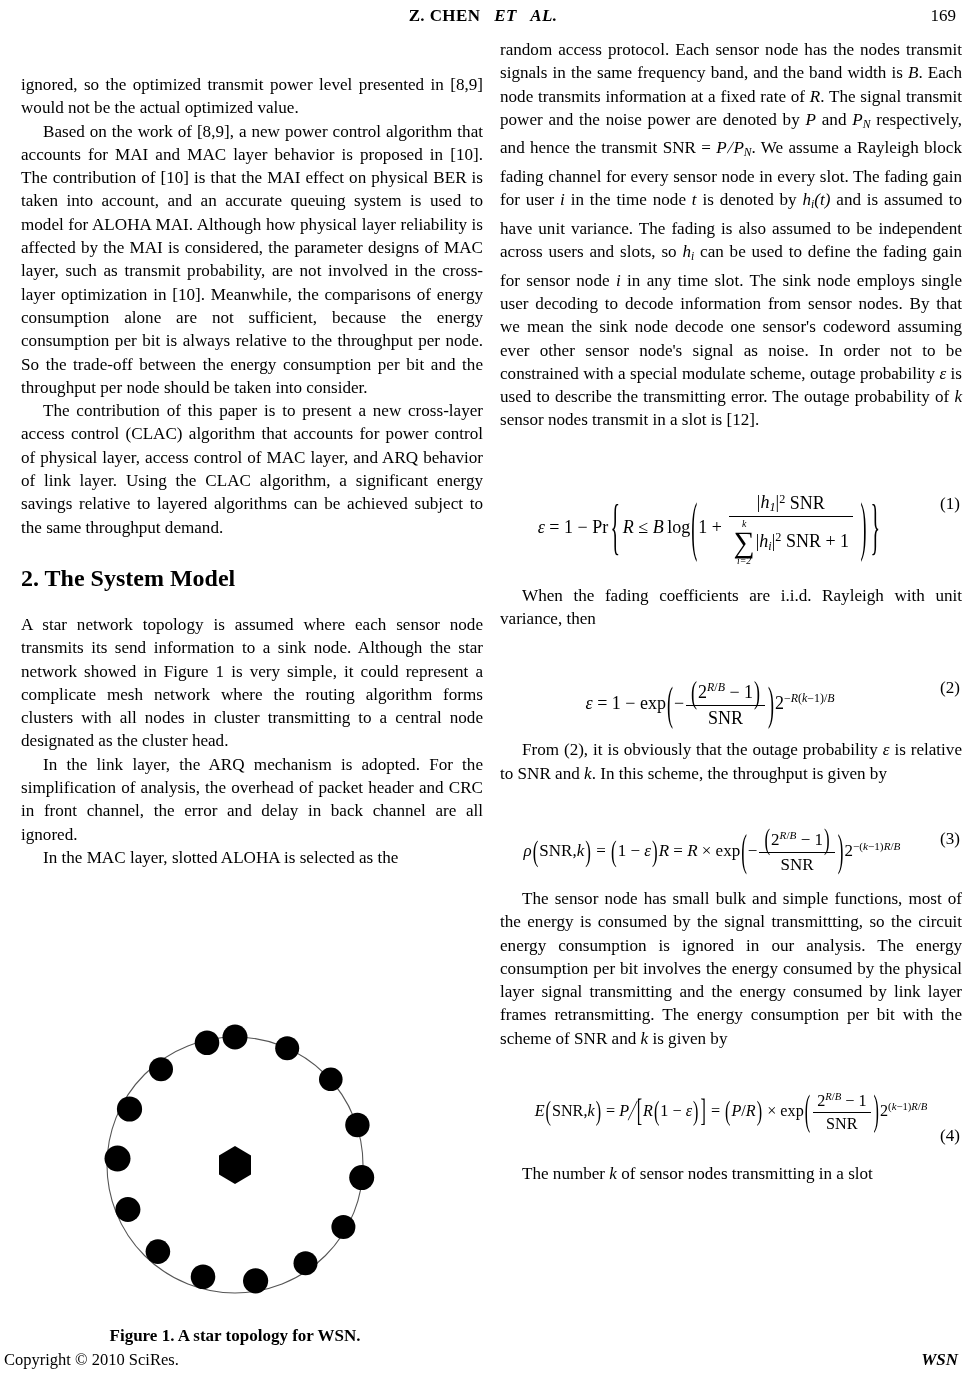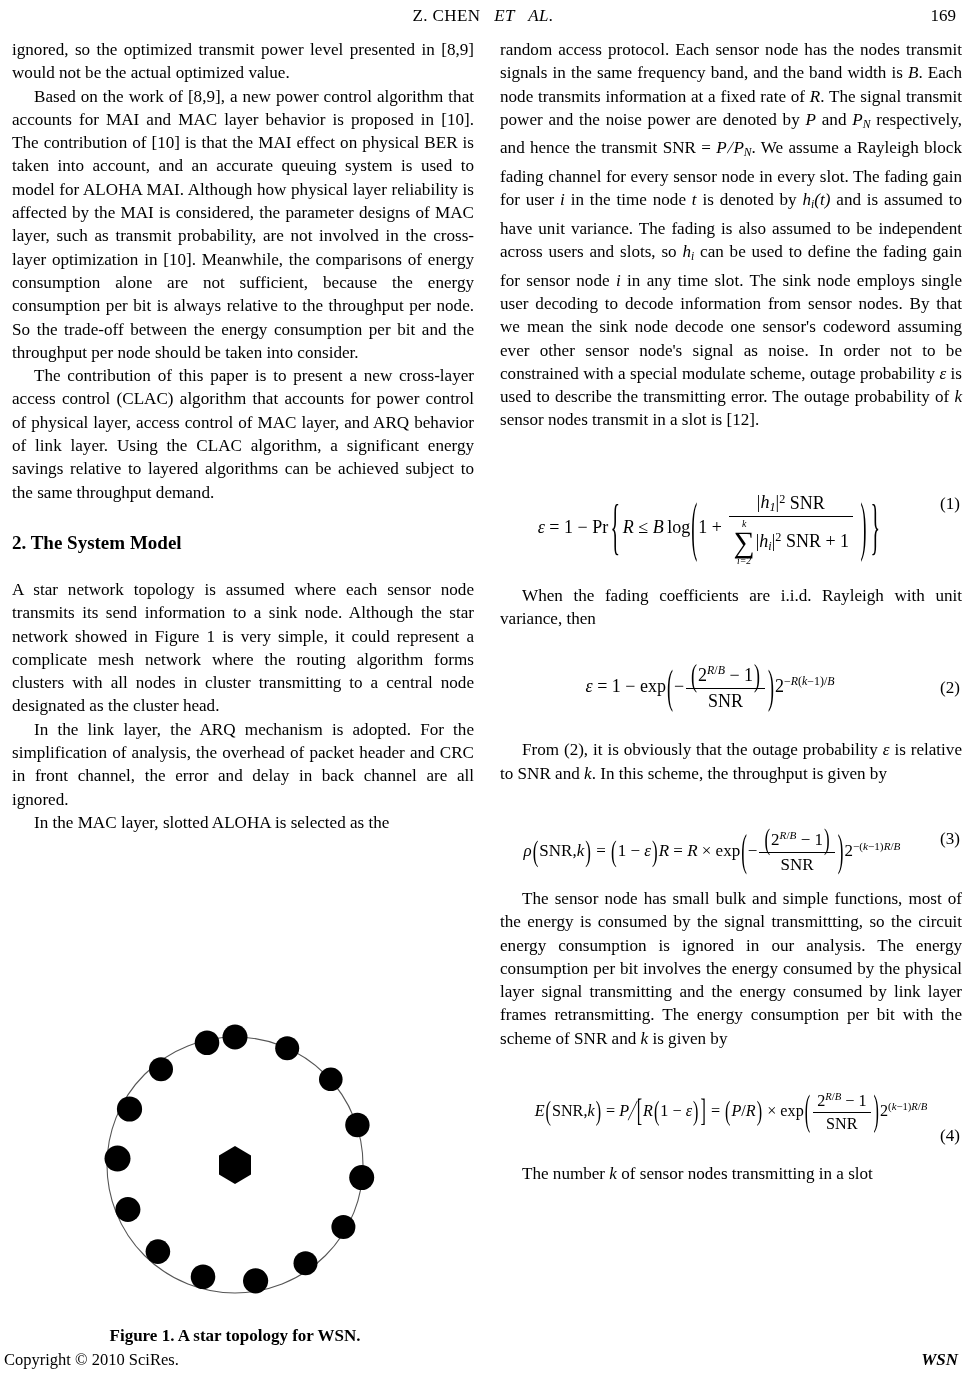--- a/index.html
+++ b/index.html
@@ -29,53 +29,54 @@
     height: 24px;
     font-size: 17px;
   }
   .rh-center {
     position: absolute;
     left: 0;
     width: 966px;
     text-align: center;
     letter-spacing: 0.4px;
     white-space: pre;
+    font-weight: bold;
   }
   .rh-center .ital {
     font-style: italic;
   }
   .rh-page {
     position: absolute;
     right: 10px;
     top: 0;
     font-size: 17px;
   }
 
   
   .col {
     position: absolute;
     top: 38px;
     width: 462px;
   }
-  .col-left  { left: 12px; }
+  .col-left  { left: 21px; margin-top: 35px; }
   .col-right { left: 500px; }
 
   p.para {
     margin: 0;
     font-size: 17.1px;
     line-height: 23.3px;
     text-align: justify;
     text-justify: inter-word;
     hyphens: manual;
   }
   p.indent { text-indent: 22px; }
 
   h2.section {
     margin: 0;
-    font-size: 19px;
+    font-size: 24px;
     font-weight: bold;
     line-height: 26px;
   }
   .sp-before-h2 { height: 26px; }
   .sp-after-h2  { height: 22px; }
 
   
   .mi { font-style: italic; font-family: "Liberation Serif", serif; }
   .mup { font-style: normal; }
   .sub {
@@ -305,21 +306,21 @@
           <span class="den"><span class="sumop"><span class="lim">k</span><span class="sig">∑</span><span class="lim">i=2</span></span><span class="abs"><span class="bar">|</span><span class="mi">h<span class="sub">i</span></span><span class="bar">|</span></span><span class="supn">2</span>&nbsp;<span class="mup">SNR</span> + 1</span>
         </span>
         <span class="paren lg">)</span><span class="brace">}</span>
       </div>
       <div class="eq-num" style="top:48px;">(1)</div>
     </div>
 
     <p class="para indent" style="margin-top:6px;">When the fading coefficients are i.i.d. Rayleigh with unit variance, then</p>
 
     <div class="eq-block" style="height:86px; margin-top:16px;">
-      <div class="eq-body" style="top:1px;">
+      <div class="eq-body" style="top:18px;">
         <span class="mi">ε</span> = 1 − <span class="mup">exp</span><span class="paren">(</span>−<span class="frac">
           <span class="num"><span class="paren sm">(</span>2<span class="exp-sup"><span class="it">R</span>/<span class="it">B</span></span> − 1<span class="paren sm">)</span></span>
           <span class="den"><span class="mup">SNR</span></span>
         </span><span class="paren">)</span>2<span class="exp-sup">−<span class="it">R</span>(<span class="it">k</span>−1)/<span class="it">B</span></span>
       </div>
       <div class="eq-num" style="top:32px;">(2)</div>
     </div>
 
     <p class="para indent" style="margin-top:6px;"><span>From (2), it is obviously that the outage probability</span>
       <span class="mi">ε</span> <span>is relative to SNR and</span>

